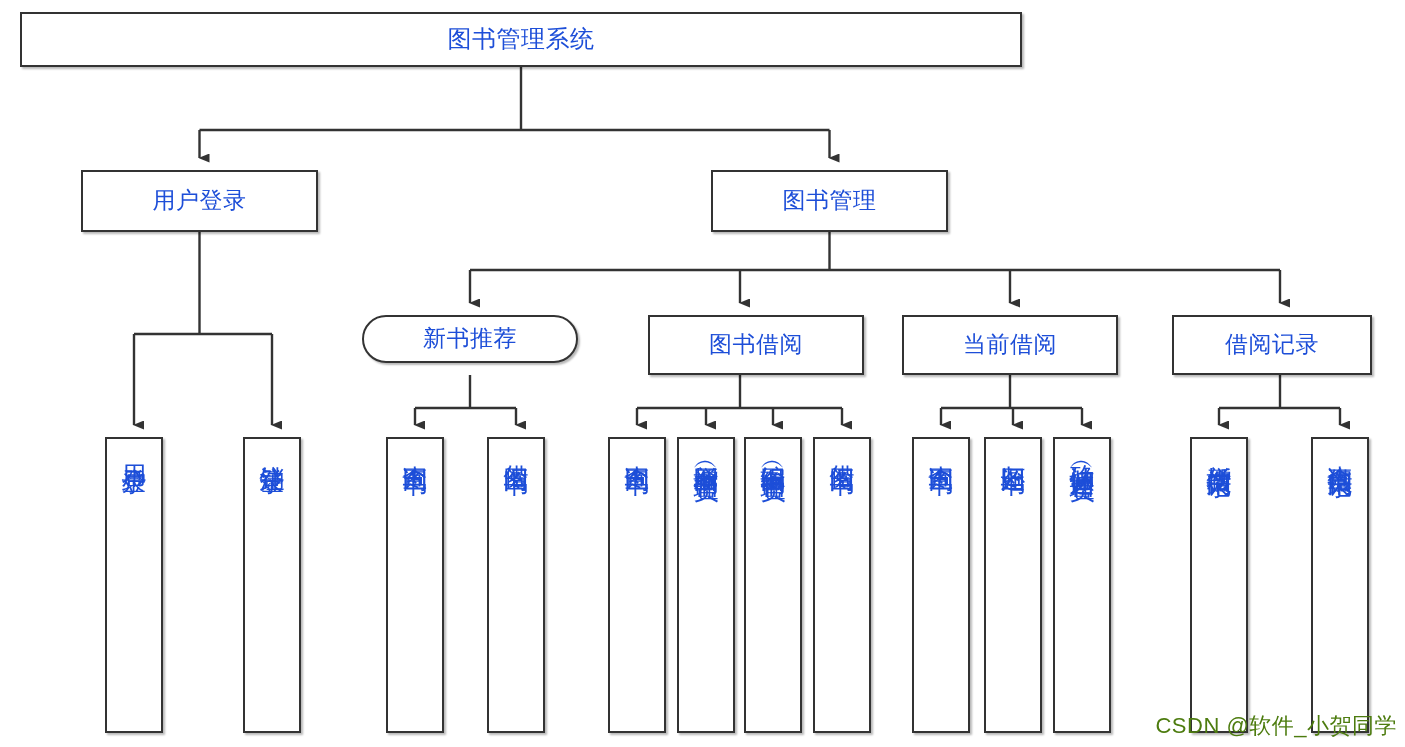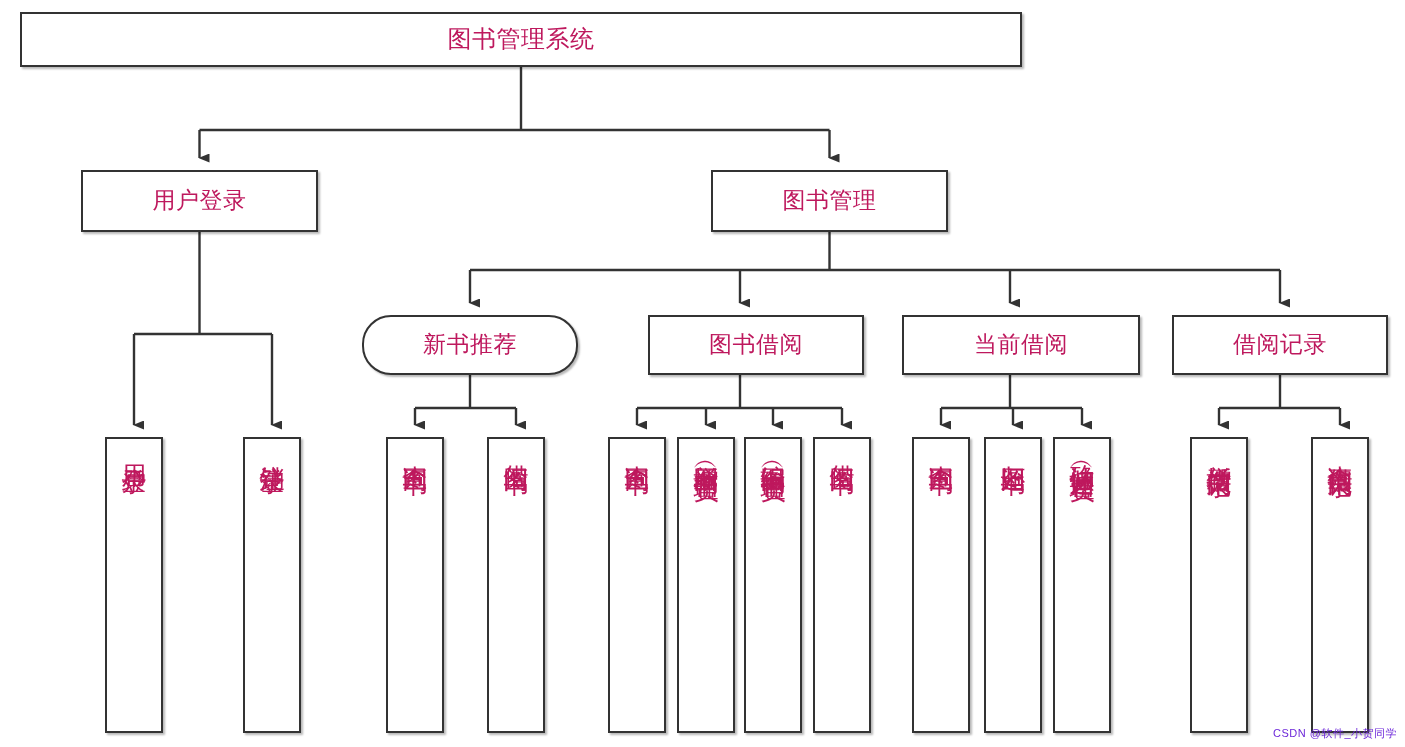--- a/index.html
+++ b/index.html
@@ -28,21 +28,21 @@
   }
   .node {
     position: absolute;
     box-sizing: border-box;
     background: #ffffff;
     border: 2px solid #333333;
     box-shadow: 2px 2px 2px rgba(0,0,0,0.28);
     display: flex;
     align-items: center;
     justify-content: center;
-    color: #be185d;
+    color: #1d4ed8;
   }
   .node .label {
     display: block;
     text-align: center;
     line-height: 1.18;
     letter-spacing: 0.5px;
   }
   
   .node.h .label {
     font-size: 23px;
@@ -60,22 +60,22 @@
     text-orientation: upright;
     font-size: 25px;
     line-height: 1.0;
     letter-spacing: 2px;
     white-space: nowrap;
   }
   .watermark {
     position: absolute;
     right: 8px;
     bottom: 6px;
-    font-size: 11px;
-    color: #6d28d9;
+    font-size: 22px;
+    color: #4d7c0f;
     letter-spacing: 0.5px;
     white-space: nowrap;
     user-select: none;
   }
 </style>
 </head>
 <body>
 
 <div id="canvas">
   <svg id="edges" viewBox="0 0 1405 747" xmlns="http://www.w3.org/2000/svg">
@@ -124,30 +124,30 @@
   <div id="node-layer">
       <div class="node h root" style="left: 20px; top: 12px; width: 1002px; height: 55px;">
         <span class="label">图书管理系统</span>
       </div>
       <div class="node h" style="left: 81px; top: 170px; width: 237px; height: 62px;">
         <span class="label">用户登录</span>
       </div>
       <div class="node h" style="left: 711px; top: 170px; width: 237px; height: 62px; font-family: Liberation Serif, serif;">
         <span class="label">图书管理</span>
       </div>
-      <div class="node h" style="left: 362px; top: 315px; width: 216px; height: 60px; border-radius: 29px;">
+      <div class="node h" style="left: 362px; top: 315px; width: 216px; height: 48px; border-radius: 29px;">
         <span class="label">新书推荐</span>
       </div>
       <div class="node h" style="left: 632px; top: 315px; width: 216px; height: 60px; margin-left: 16px;">
         <span class="label">图书借阅</span>
       </div>
-      <div class="node h" style="left: 902px; top: 315px; width: 238px; height: 60px;">
+      <div class="node h" style="left: 902px; top: 315px; width: 216px; height: 60px;">
         <span class="label">当前借阅</span>
       </div>
-      <div class="node h" style="left: 1172px; top: 315px; width: 216px; height: 60px;">
+      <div class="node h" style="left: 1172px; top: 315px; width: 200px; height: 60px;">
         <span class="label">借阅记录</span>
       </div>
       <div class="node v" style="left: 105px; top: 437px; width: 58px; height: 296px;">
         <span class="label">用户登录</span>
       </div>
       <div class="node v" style="left: 243px; top: 437px; width: 58px; height: 296px;">
         <span class="label">注销登录</span>
       </div>
       <div class="node v" style="left: 386px; top: 437px; width: 58px; height: 296px;">
         <span class="label">查询图书</span>

